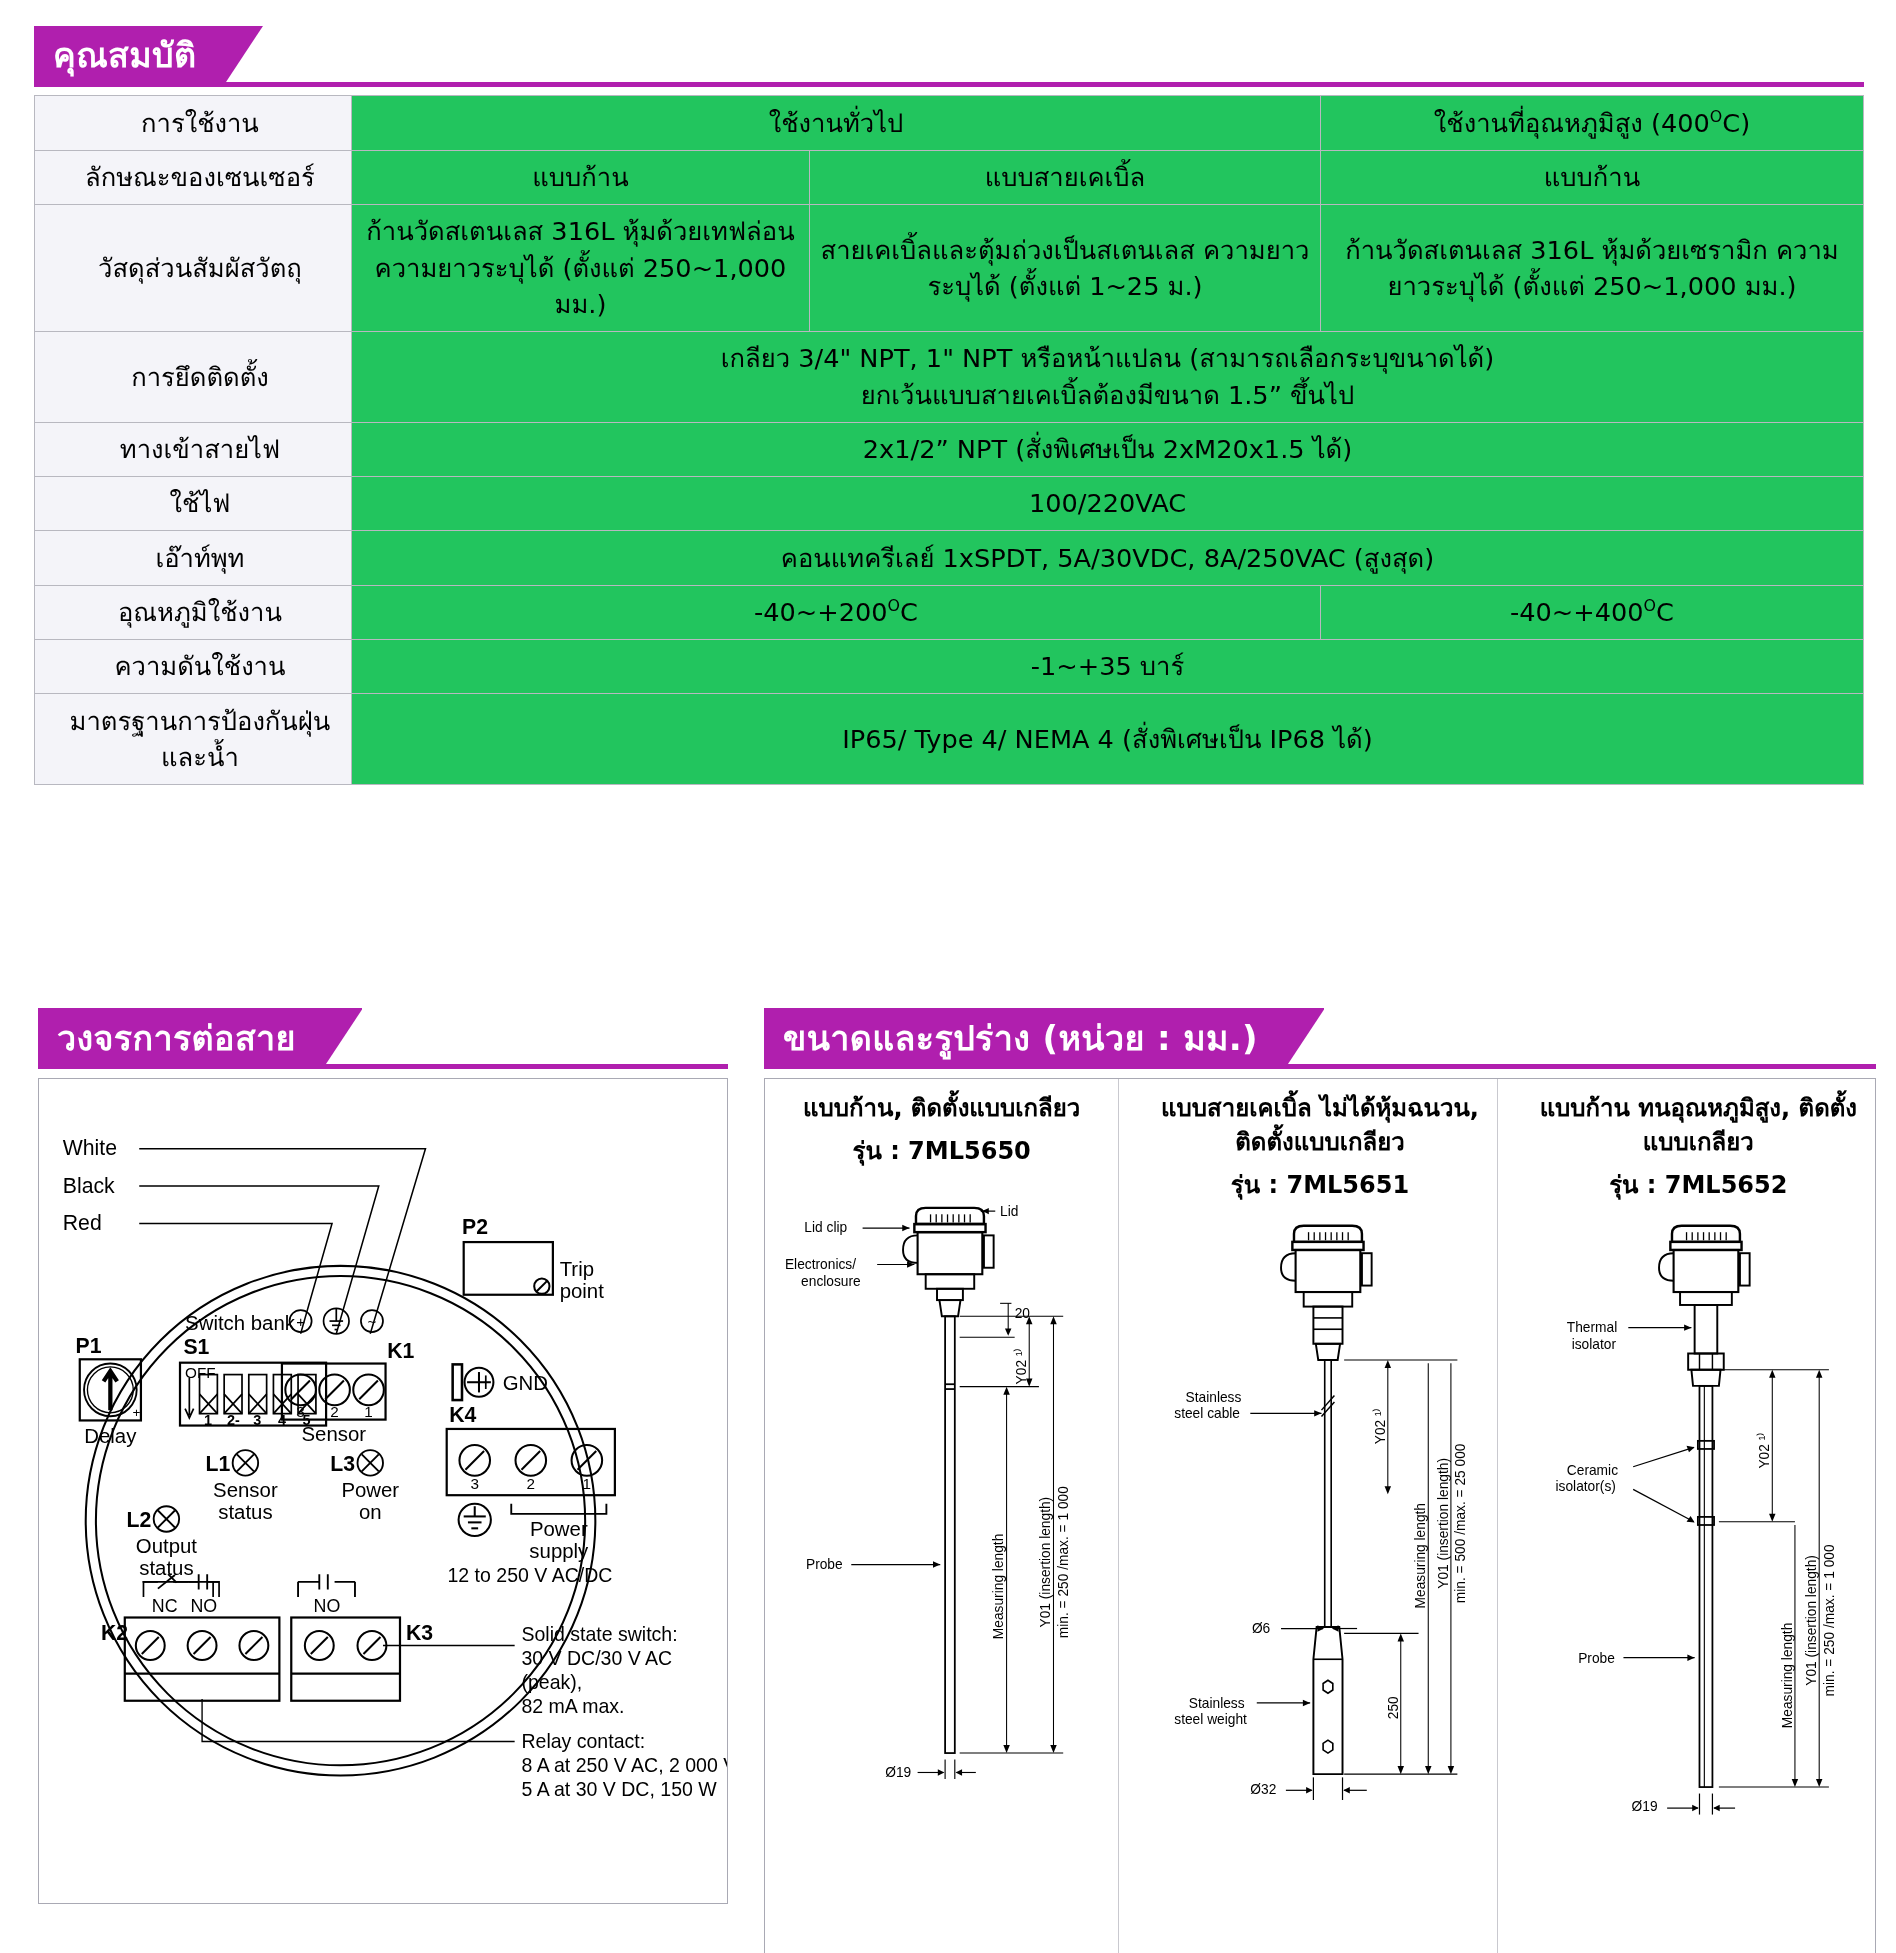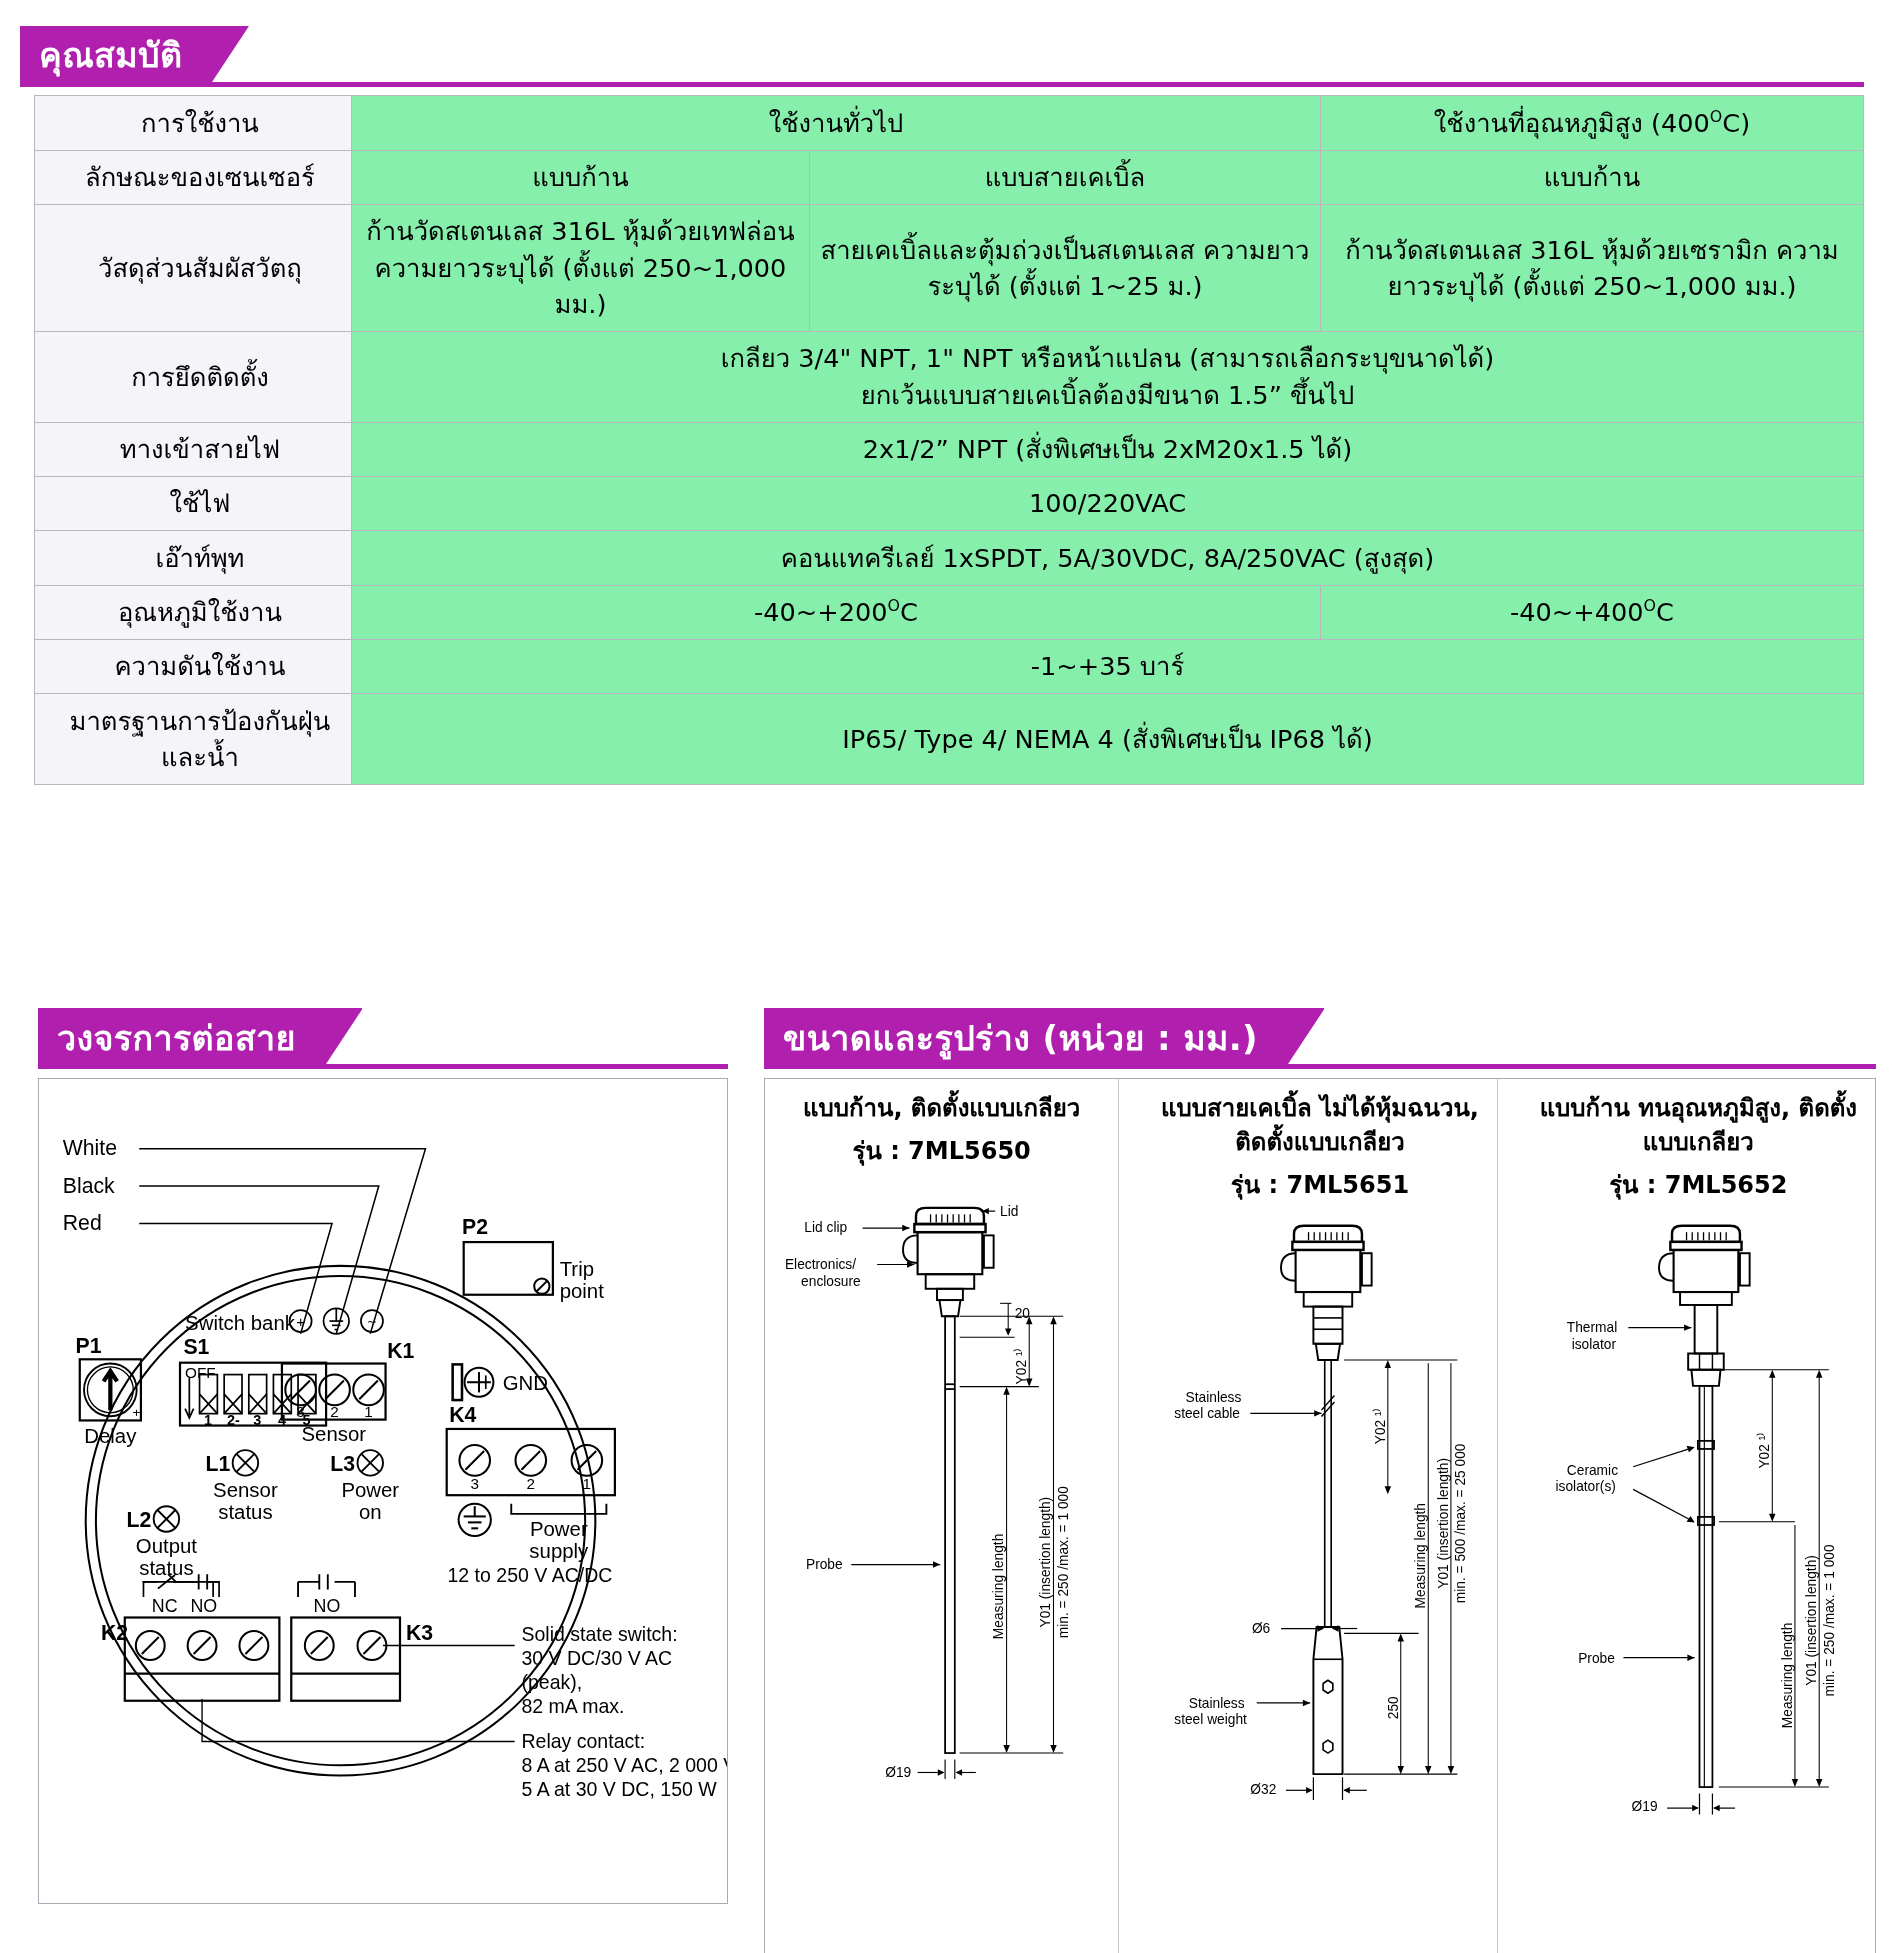--- a/index.html
+++ b/index.html
@@ -47,21 +47,21 @@
     margin-left: 34px;
     table-layout: fixed;
   }
   table.spec td {
     border: 0.9px solid #b8b8c0;
     font-size: 25.6px;
     padding: 8.5px 5.1px;
     text-align: center;
     vertical-align: middle;
     line-height: 1.42;
-    background: #86efac;
+    background: #22c55e;
   }
   table.spec td.lbl {
     background: #f4f4f9;
     text-align: center;
     padding-left: 19px;
     font-size: 25.6px;
   }
   .col-lbl  { width: 317px; }
   .col-a    { width: 458px; }
   .col-b    { width: 511px; }
@@ -103,21 +103,21 @@
     font-weight: bold;
     margin-top: 5.1px;
   }
 
   
   .svg-fit { display:block; width:100%; height:auto; }
 </style>
 </head>
 <body>
 
-<div class="ribbon-wrap" style="margin-left:20px;margin-top:25.6px;">
+<div class="ribbon-wrap" style="margin-left:34px;margin-top:25.6px;">
   <div class="ribbon">คุณสมบัติ</div>
 </div>
 <div class="ribbon-rule" style="margin-left:34px;width:1830px;"></div>
 
 <table class="spec" style="margin-top:8.5px;">
   <colgroup>
     <col class="col-lbl">
       <col class="col-a">
       <col class="col-b">
       <col class="col-c">

